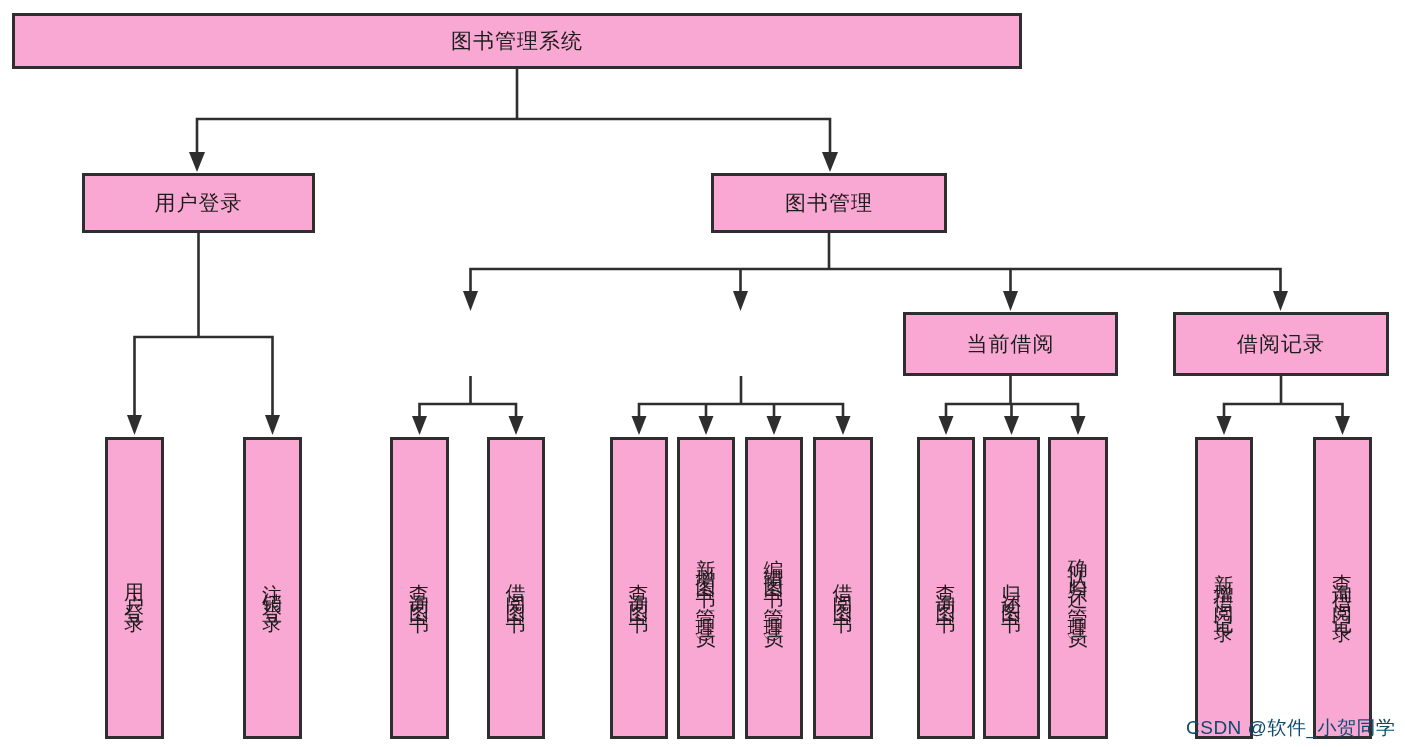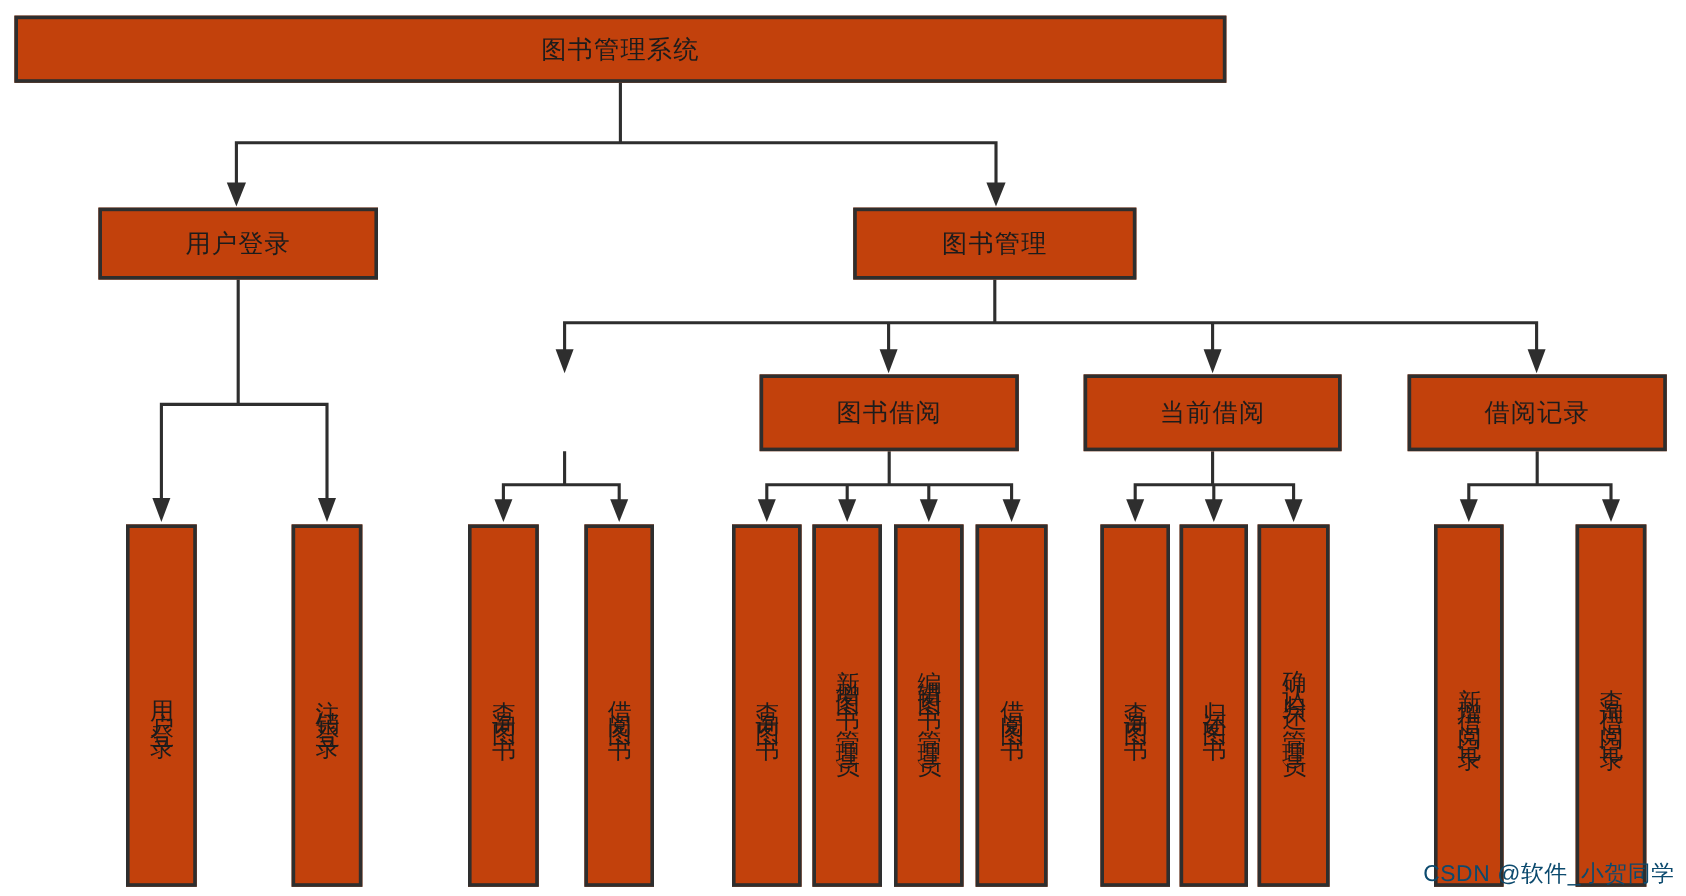--- a/index.html
+++ b/index.html
@@ -4,21 +4,21 @@
 <style>
   html,body{margin:0;padding:0;}
   body{
     width:1405px;height:747px;position:relative;background:#ffffff;
     font-family:"Liberation Sans","DejaVu Sans",sans-serif;
     color:#1c1c1c;overflow:hidden;
   }
   #canvas{position:absolute;left:0;top:0;width:1405px;height:747px;}
   svg.wires{position:absolute;left:0;top:0;z-index:1;pointer-events:none;}
   .box{
-    position:absolute;box-sizing:border-box;background:#c2410c;
+    position:absolute;box-sizing:border-box;background:#f9a8d4;
     border:3px solid #2e2e2e;display:flex;align-items:center;justify-content:center;
     z-index:2;
   }
   .h-label{font-size:21px;letter-spacing:1px;white-space:nowrap;}
   .leaf .v-label{
     writing-mode:vertical-rl;text-orientation:mixed;
     font-size:20px;letter-spacing:10px;line-height:1.1;white-space:nowrap;
   }
   
   #n-root{left:12px;top:13px;width:1010px;height:56px;}
@@ -103,23 +103,20 @@
     <span class="h-label">图书管理系统</span>
   </div>
 
   <div class="box" id="n-user-login">
     <span class="h-label">用户登录</span>
   </div>
   <div class="box" id="n-book-mgmt">
     <span class="h-label">图书管理</span>
   </div>
 
-  <div class="box" id="n-book-borrow">
-    <span class="h-label">图书借阅</span>
-  </div>
   <div class="box" id="n-cur-borrow">
     <span class="h-label">当前借阅</span>
   </div>
   <div class="box" id="n-borrow-rec">
     <span class="h-label">借阅记录</span>
   </div>
 
   <div class="box leaf" id="l-user-login">
     <span class="v-label">用户登录</span>
   </div>

